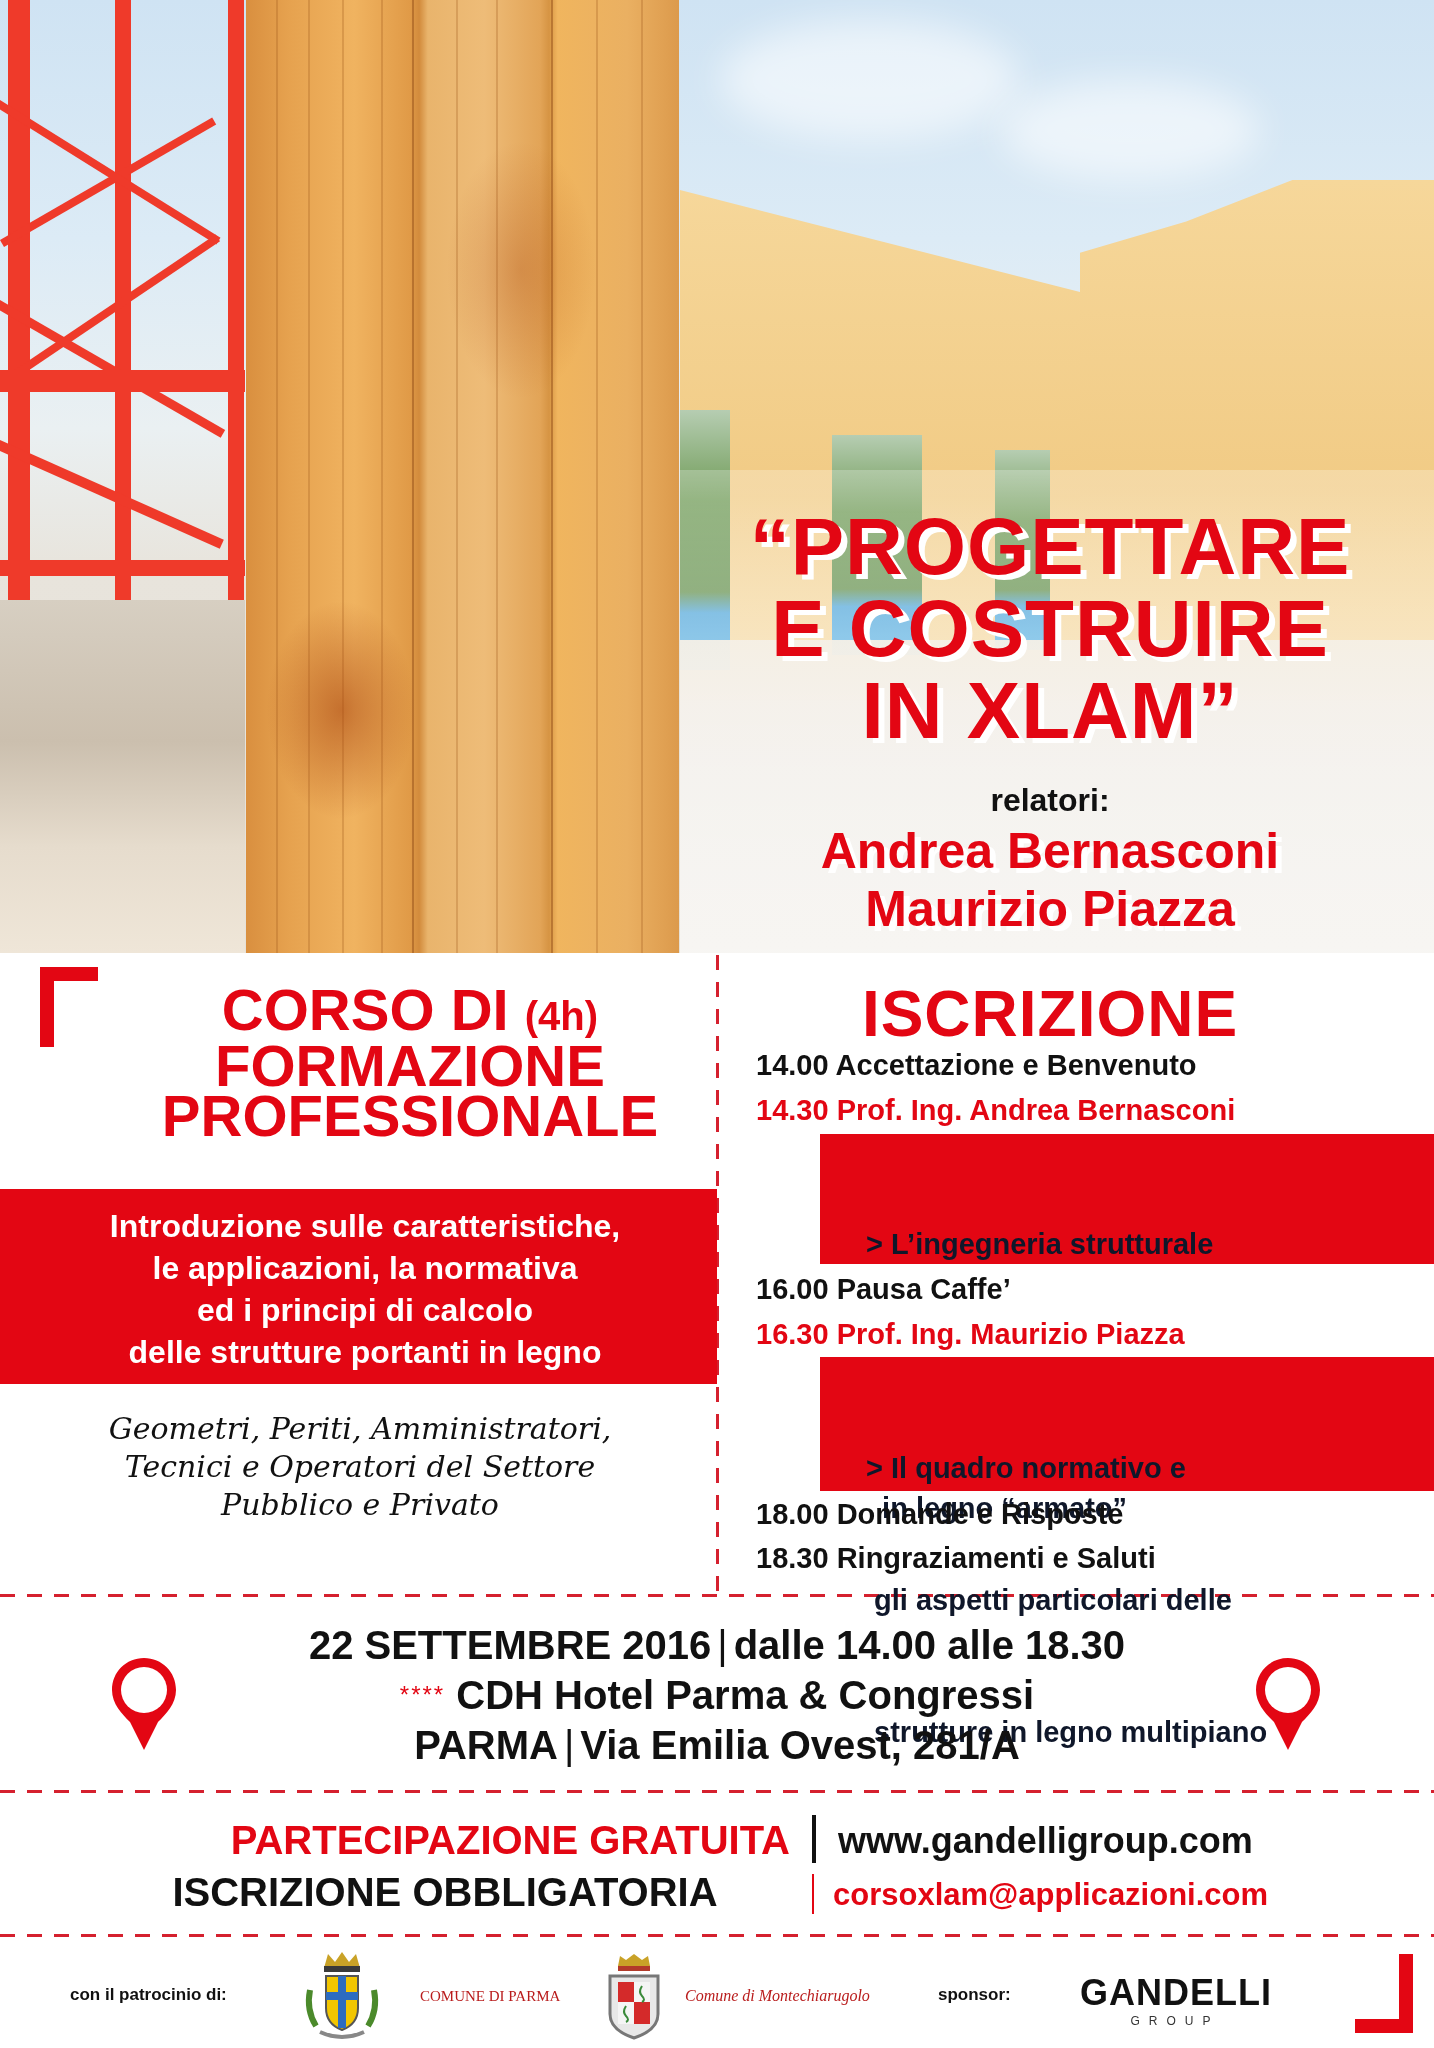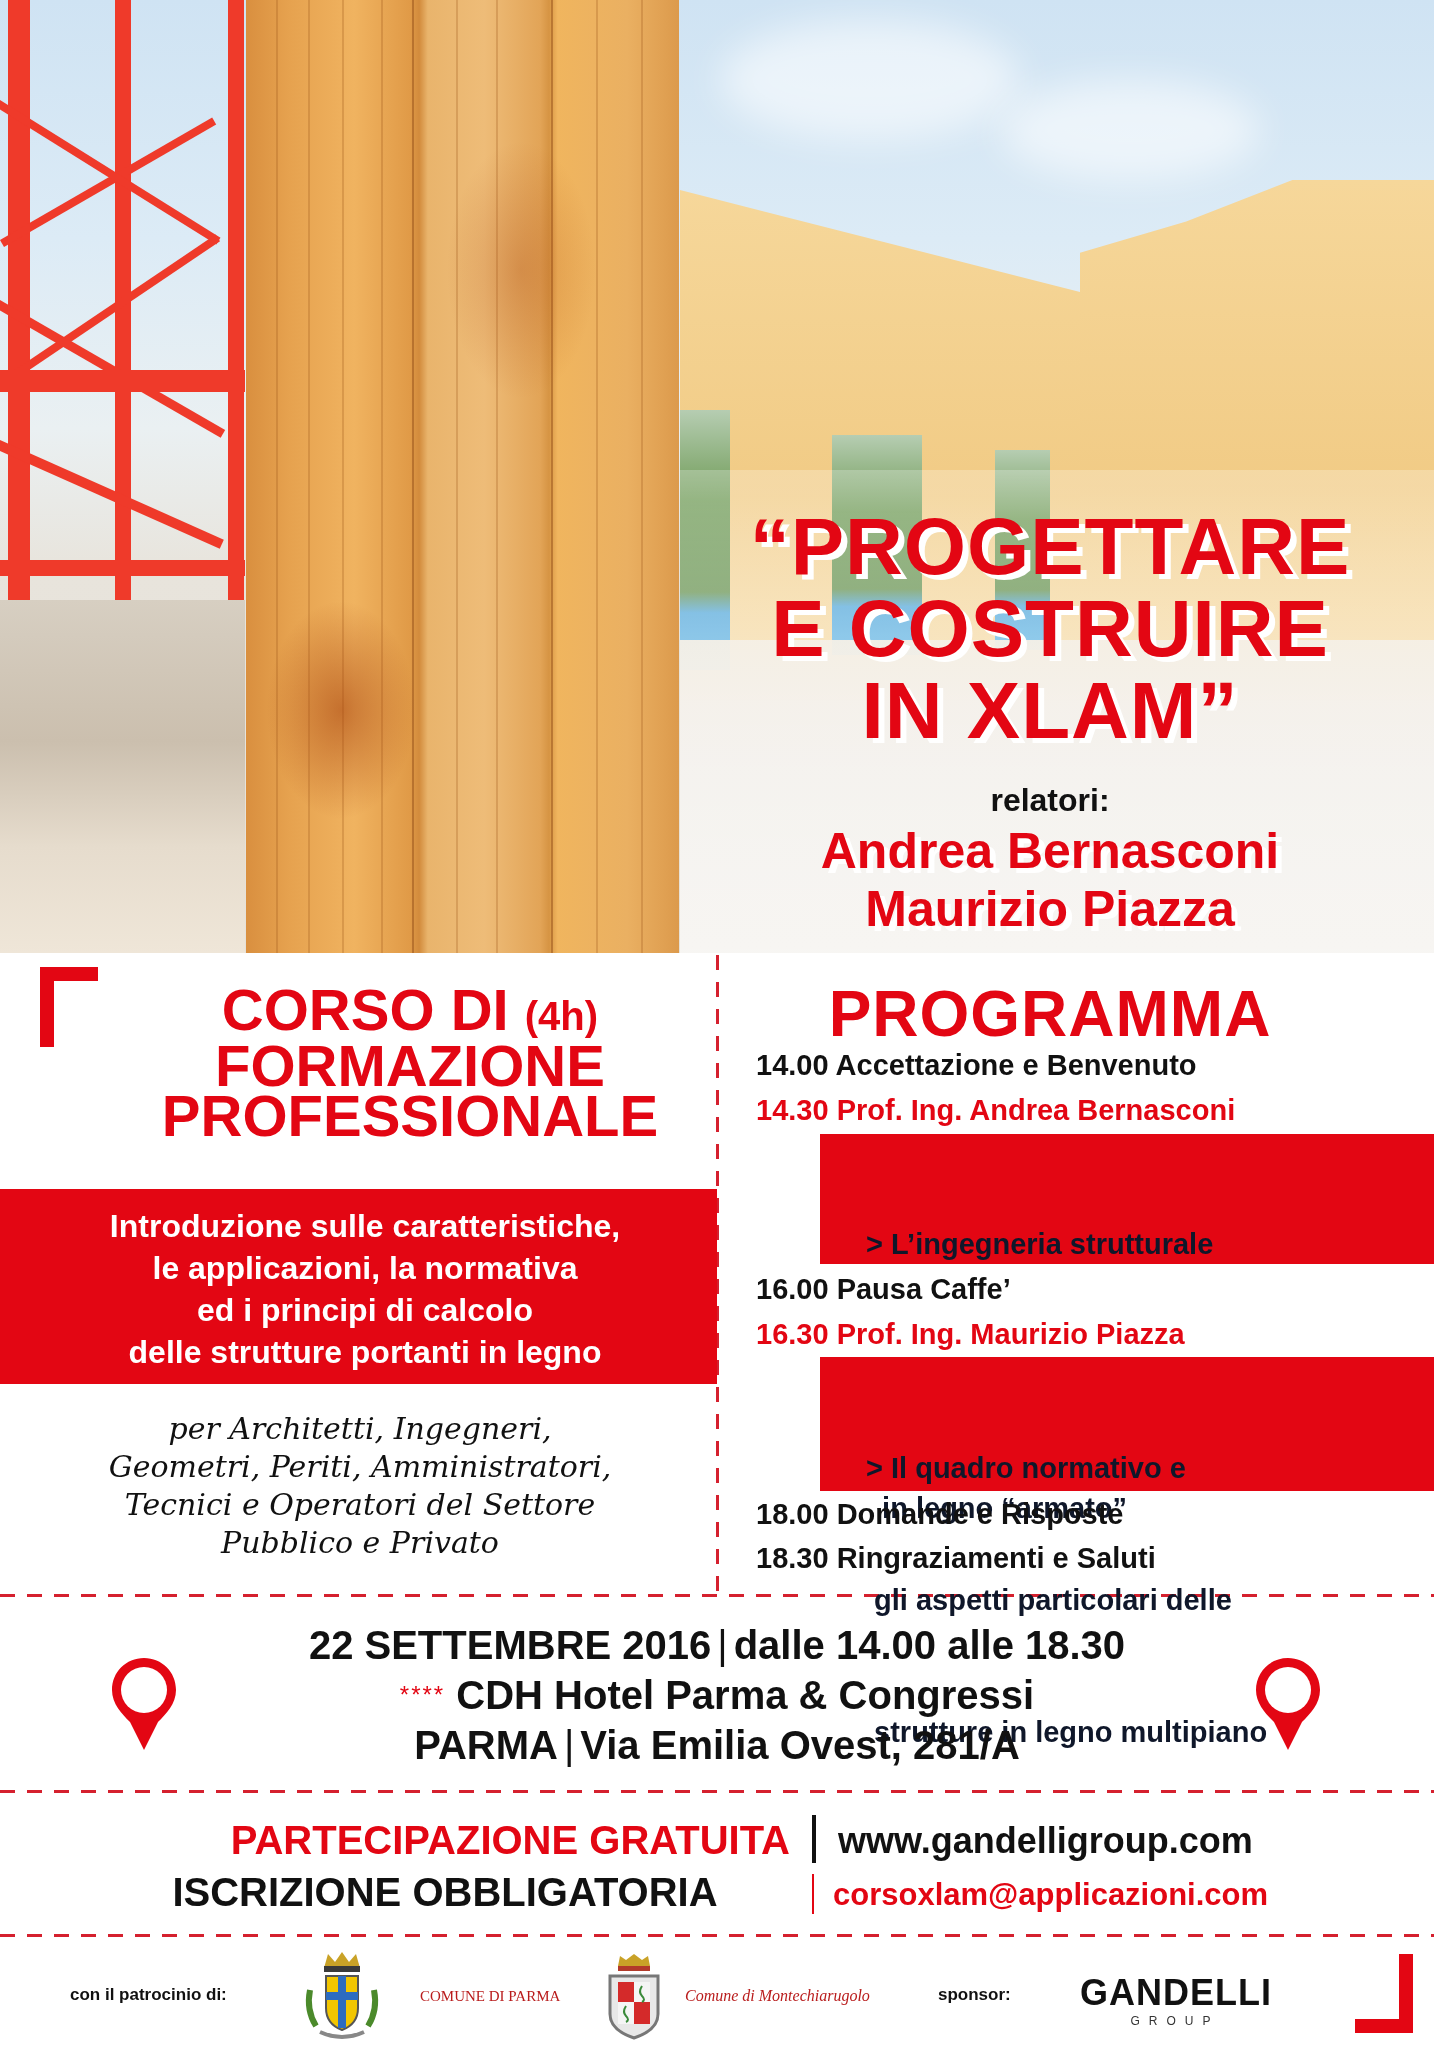--- a/index.html
+++ b/index.html
@@ -161,27 +161,26 @@
 
 <div id="intro-box" class="abs"></div>
 <div id="intro-text" class="abs">
   <div>Introduzione sulle caratteristiche,</div>
   <div>le applicazioni, la normativa</div>
   <div>ed i principi di calcolo</div>
   <div>delle strutture portanti in legno</div>
 </div>
 
 <div id="audience" class="abs">
-  <div>per Architetti, Ingegneri,</div>
   <div>Geometri, Periti, Amministratori,</div>
   <div>Tecnici e Operatori del Settore</div>
   <div>Pubblico e Privato</div>
 </div>
 
-<div id="prog-title" class="abs">PROGRAMMA</div>
+<div id="prog-title" class="abs">ISCRIZIONE</div>
 
 <div class="prog-line" style="top:1048px;">
   <span>14.00</span> <span>Accettazione e Benvenuto</span>
 </div>
 <div class="prog-line red" style="top:1093px;">
   <span>14.30</span> <span>Prof. Ing. Andrea Bernasconi</span>
 </div>
 
 <div class="prog-box" style="top:1134px;height:130px;"></div>
 <div class="prog-box-text" style="left:866px;top:1134px;">

